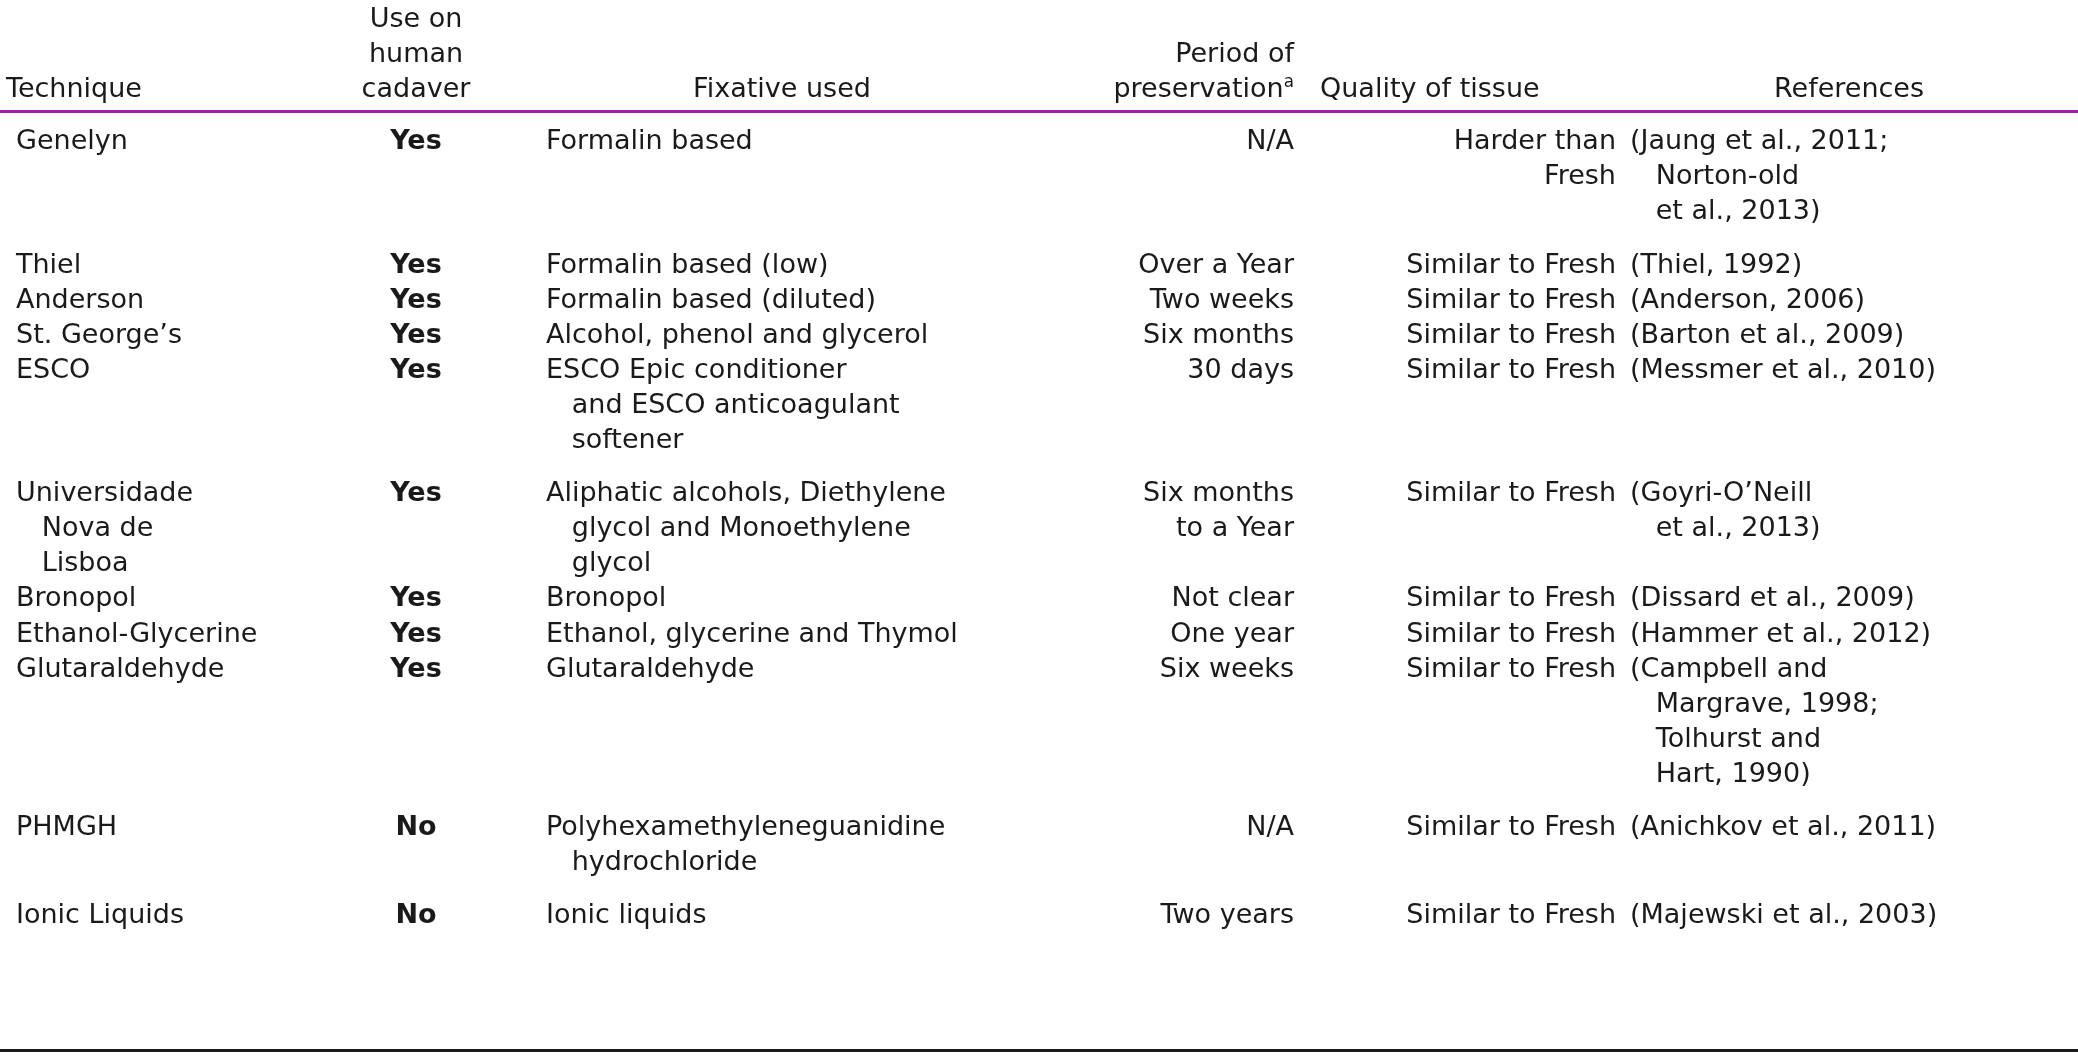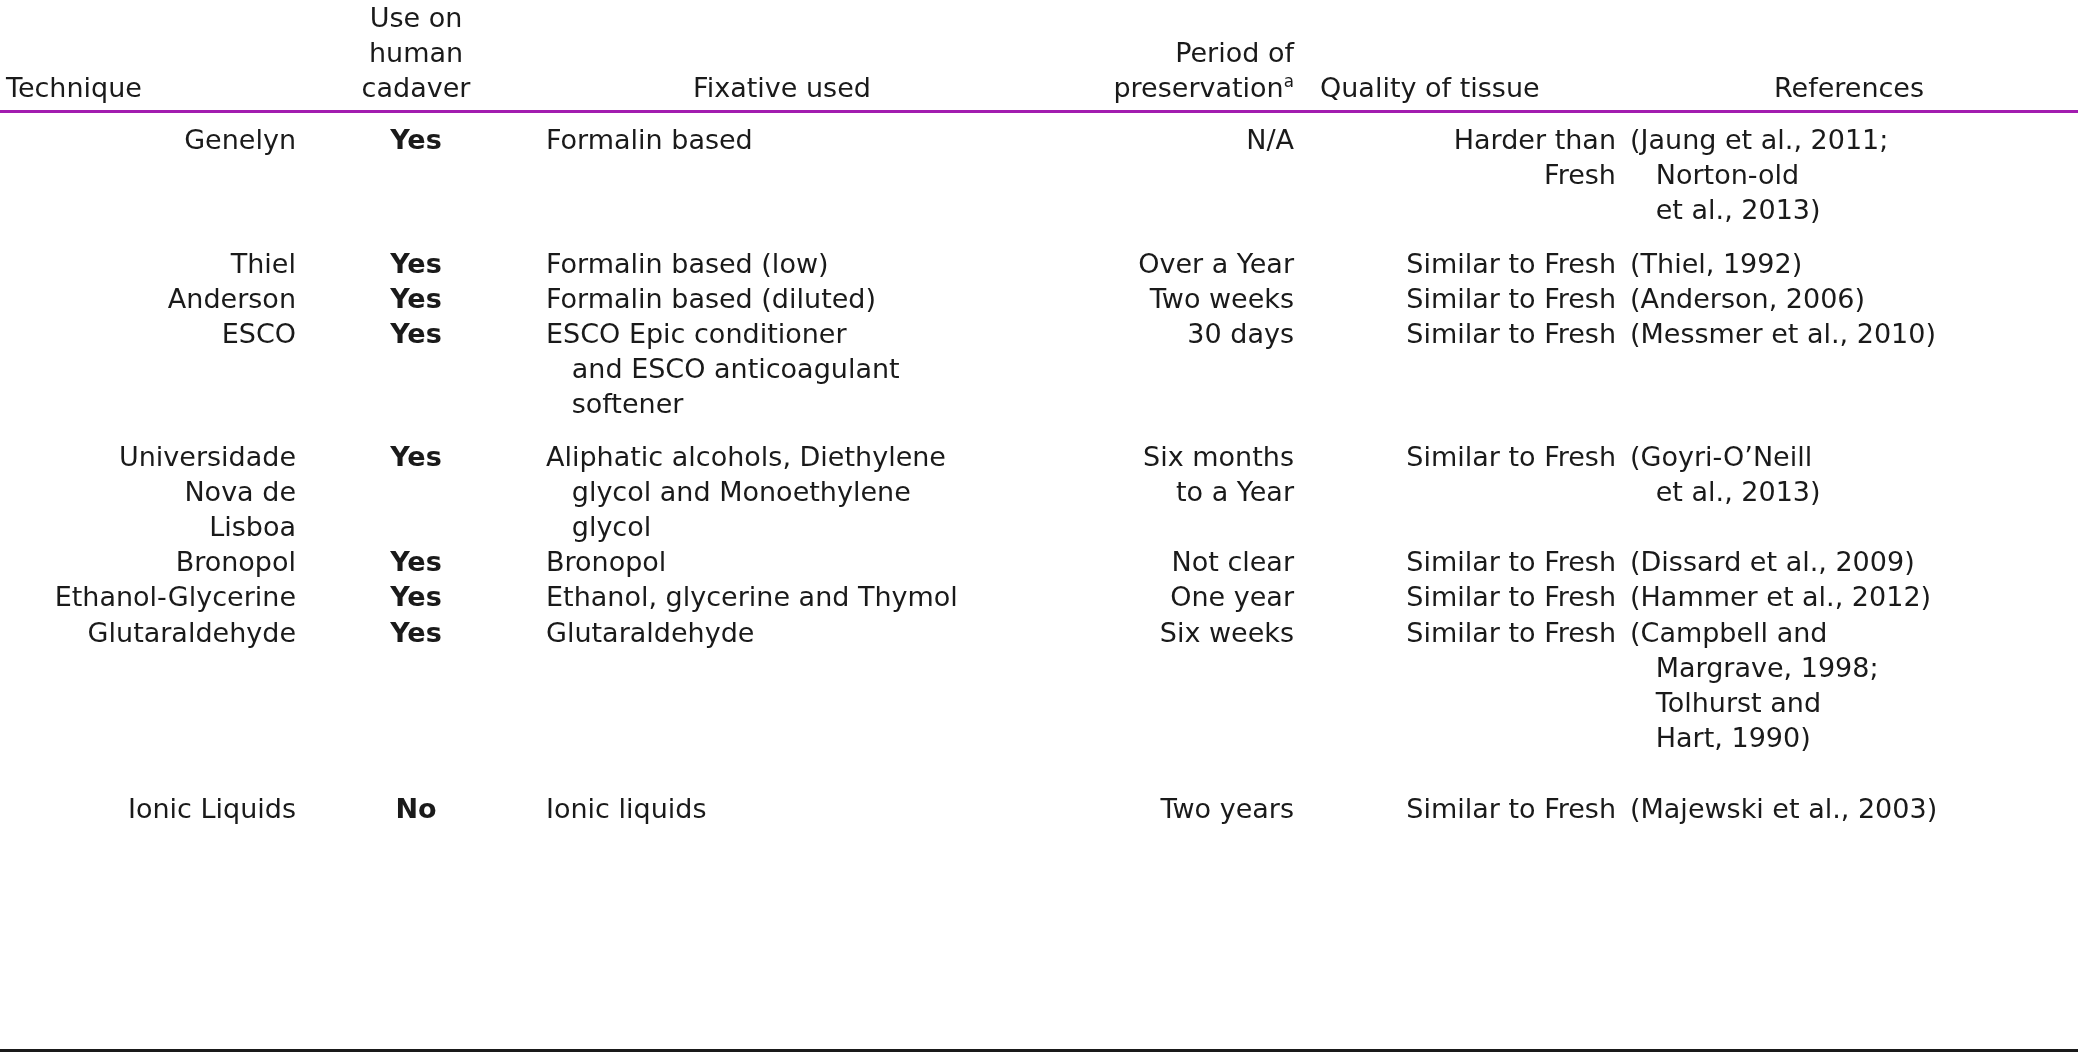--- a/index.html
+++ b/index.html
@@ -58,22 +58,22 @@
 
   tbody td {
     vertical-align: top;
     padding: 0 4px;
     border: none;
   }
   tbody tr.spacer-row td { height: 18px; padding: 0; font-size: 1px; line-height: 1px; }
   tbody tr.first-row td { padding-top: 9px; }
 
   td.t-technique {
-    text-align: right;
-    padding-left: 4px;
+    text-align: left;
+    padding-left: 16px;
     white-space: pre;
   }
   td.t-cadaver  { text-align: center; font-weight: bold; }
   td.t-fixative { text-align: left; padding-left: 14px; white-space: pre; }
   td.t-period   { text-align: right; padding-right: 8px; white-space: pre; }
   td.t-quality  { text-align: right; padding-left: 18px; white-space: pre; }
   td.t-references { text-align: left; padding-left: 10px; white-space: pre; }
 
   
   td.t-period .cellline,
@@ -153,20 +153,28 @@
         </tr>
         <tr>
           <td class="t-technique"><span class="cellline">Anderson</span></td>
           <td class="t-cadaver">Yes</td>
           <td class="t-fixative"><span class="cellline">Formalin based (diluted)</span></td>
           <td class="t-period"><span class="cellline">Two weeks</span></td>
           <td class="t-quality"><span class="cellline">Similar to Fresh</span></td>
           <td class="t-references"><span class="cellline">(Anderson, 2006)</span></td>
         </tr>
         <tr>
+          <td class="t-technique"><span class="cellline">St. George’s</span></td>
+          <td class="t-cadaver">Yes</td>
+          <td class="t-fixative"><span class="cellline">Alcohol, phenol and glycerol</span></td>
+          <td class="t-period"><span class="cellline">Six months</span></td>
+          <td class="t-quality"><span class="cellline">Similar to Fresh</span></td>
+          <td class="t-references"><span class="cellline">(Barton et al., 2009)</span></td>
+        </tr>
+        <tr>
           <td class="t-technique"><span class="cellline">ESCO</span></td>
           <td class="t-cadaver">Yes</td>
           <td class="t-fixative"><span class="cellline">ESCO Epic conditioner</span><span class="cellline">   and ESCO anticoagulant</span><span class="cellline">   softener</span></td>
           <td class="t-period"><span class="cellline">30 days</span></td>
           <td class="t-quality"><span class="cellline">Similar to Fresh</span></td>
           <td class="t-references"><span class="cellline">(Messmer et al., 2010)</span></td>
         </tr>
         <tr class="spacer-row">
           <td colspan="6"></td>
         </tr>
@@ -197,20 +205,28 @@
         <tr>
           <td class="t-technique"><span class="cellline">Glutaraldehyde</span></td>
           <td class="t-cadaver">Yes</td>
           <td class="t-fixative"><span class="cellline">Glutaraldehyde</span></td>
           <td class="t-period"><span class="cellline">Six weeks</span></td>
           <td class="t-quality"><span class="cellline">Similar to Fresh</span></td>
           <td class="t-references"><span class="cellline">(Campbell and</span><span class="cellline">   Margrave, 1998;</span><span class="cellline">   Tolhurst and</span><span class="cellline">   Hart, 1990)</span></td>
         </tr>
         <tr class="spacer-row">
           <td colspan="6"></td>
+        </tr>
+        <tr>
+          <td class="t-technique"><span class="cellline">PHMGH</span></td>
+          <td class="t-cadaver">No</td>
+          <td class="t-fixative"><span class="cellline">Polyhexamethyleneguanidine</span><span class="cellline">   hydrochloride</span></td>
+          <td class="t-period"><span class="cellline">N/A</span></td>
+          <td class="t-quality"><span class="cellline">Similar to Fresh</span></td>
+          <td class="t-references"><span class="cellline">(Anichkov et al., 2011)</span></td>
         </tr>
         <tr class="spacer-row">
           <td colspan="6"></td>
         </tr>
         <tr>
           <td class="t-technique"><span class="cellline">Ionic Liquids</span></td>
           <td class="t-cadaver">No</td>
           <td class="t-fixative"><span class="cellline">Ionic liquids</span></td>
           <td class="t-period"><span class="cellline">Two years</span></td>
           <td class="t-quality"><span class="cellline">Similar to Fresh</span></td>

